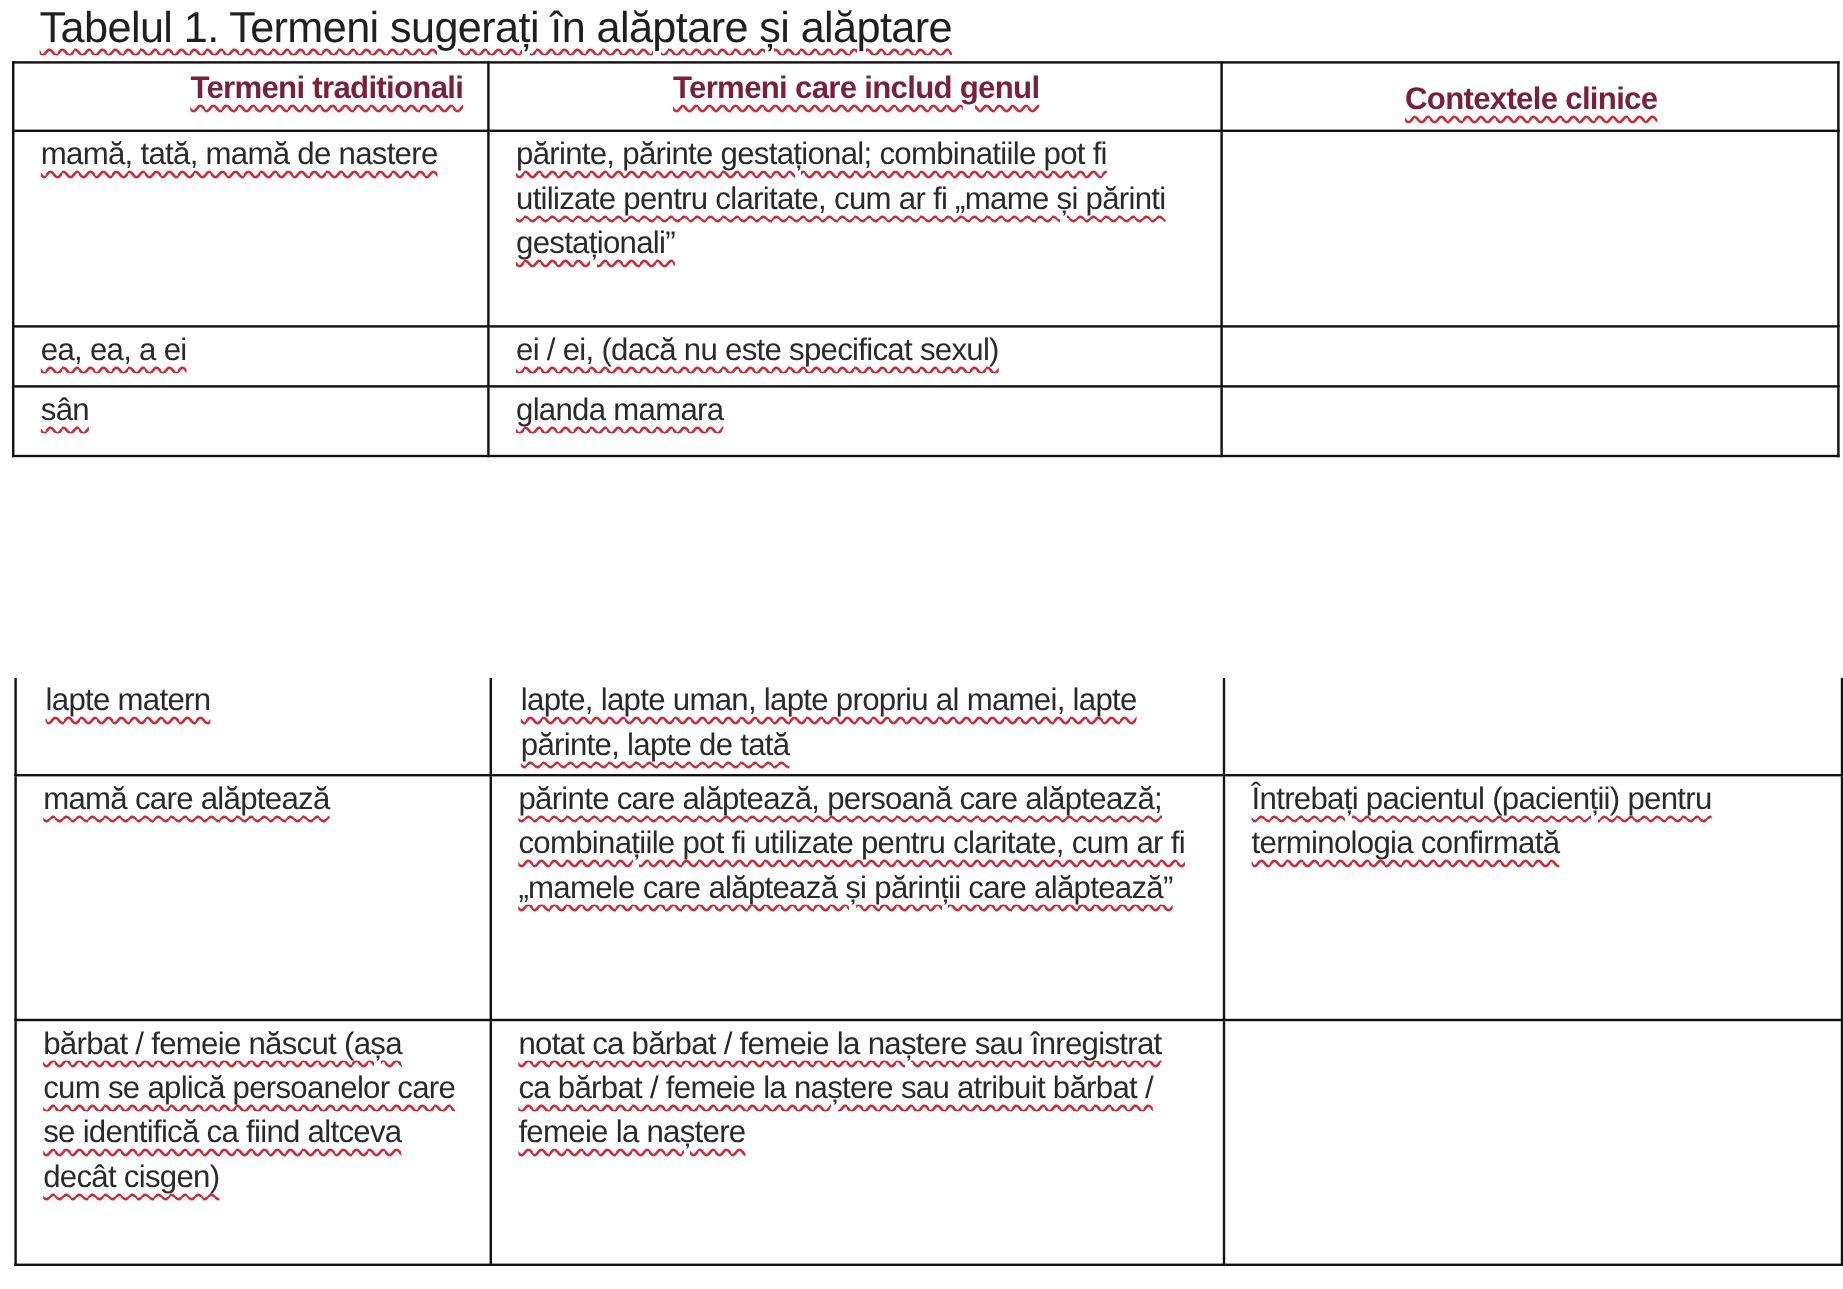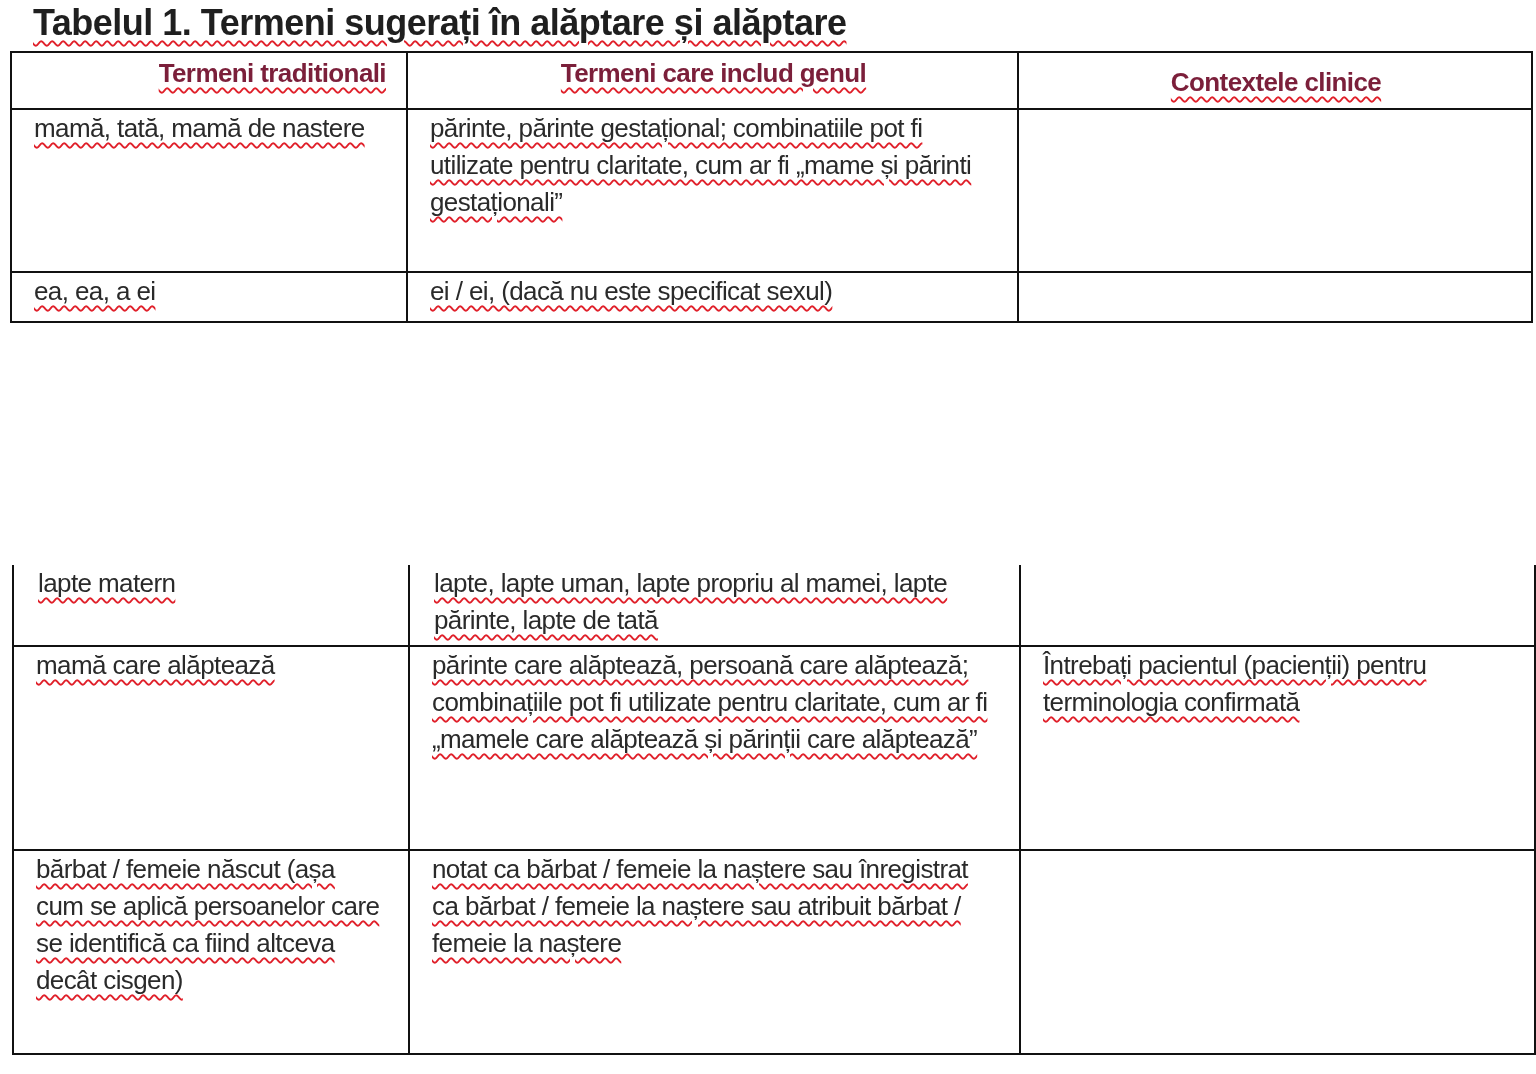--- a/index.html
+++ b/index.html
@@ -1,18 +1,18 @@
 <!DOCTYPE html>
 <html><head>
 <meta charset="utf-8">
 <style>
   html, body { margin: 0; padding: 0; background: #ffffff; }
   body { width: 1536px; height: 1074px; position: relative; overflow: hidden;
          font-family: "Liberation Sans", "DejaVu Sans", sans-serif; color: #222; }
-  .title { position: absolute; left: 33px; top: 2px; font-size: 36px; font-weight: 700;
+  .title { position: absolute; left: 33px; top: 2px; font-size: 36px; font-weight: 400;
            color: #1f1f1f; letter-spacing: -0.5px; white-space: nowrap; }
   .sq { text-decoration: underline wavy #e0202a; text-decoration-thickness: 1.5px;
         text-underline-offset: 5px; }
   .grid { position: absolute; border-collapse: collapse; table-layout: fixed; }
   .grid td { border: 2px solid #111; vertical-align: top; padding: 0 20px 0 22px;
              font-size: 26px; line-height: 37px; font-weight: 500; color: #2a2a2a;
              letter-spacing: -0.6px; }
   .grid td.hdr { color: #7b1f3a; font-weight: 600; padding-top: 2px; text-align: right; }
   .grid td.hdr.center { text-align: center; }
   .grid td.hdr.mid { vertical-align: middle; padding-top: 4px; }
@@ -43,20 +43,25 @@
   <tr style="height:163px">
     <td class="cellpad"><span class="sq">mamă, tată, mamă de nastere</span></td>
     <td class="cellpad"><span class="sq">părinte, părinte gestațional; combinatiile pot fi utilizate pentru claritate, cum ar fi „mame și părinti gestaționali”</span></td>
     <td class="cellpad"></td>
   </tr>
   <tr style="height:50px">
     <td class="cellpad"><span class="sq">ea, ea, a ei</span></td>
     <td class="cellpad"><span class="sq">ei / ei, (dacă nu este specificat sexul)</span></td>
     <td class="cellpad"></td>
   </tr>
+  <tr style="height:58px">
+    <td class="cellpad"><span class="sq">sân</span></td>
+    <td class="cellpad"><span class="sq">glanda mamara</span></td>
+    <td class="cellpad"></td>
+  </tr>
 </tbody>
   </table>
 
 <table id="lower" class="grid">
   <colgroup>
       <col style="width:396px">
       <col style="width:611px">
       <col style="width:515px">
     </colgroup>
   <tbody>

